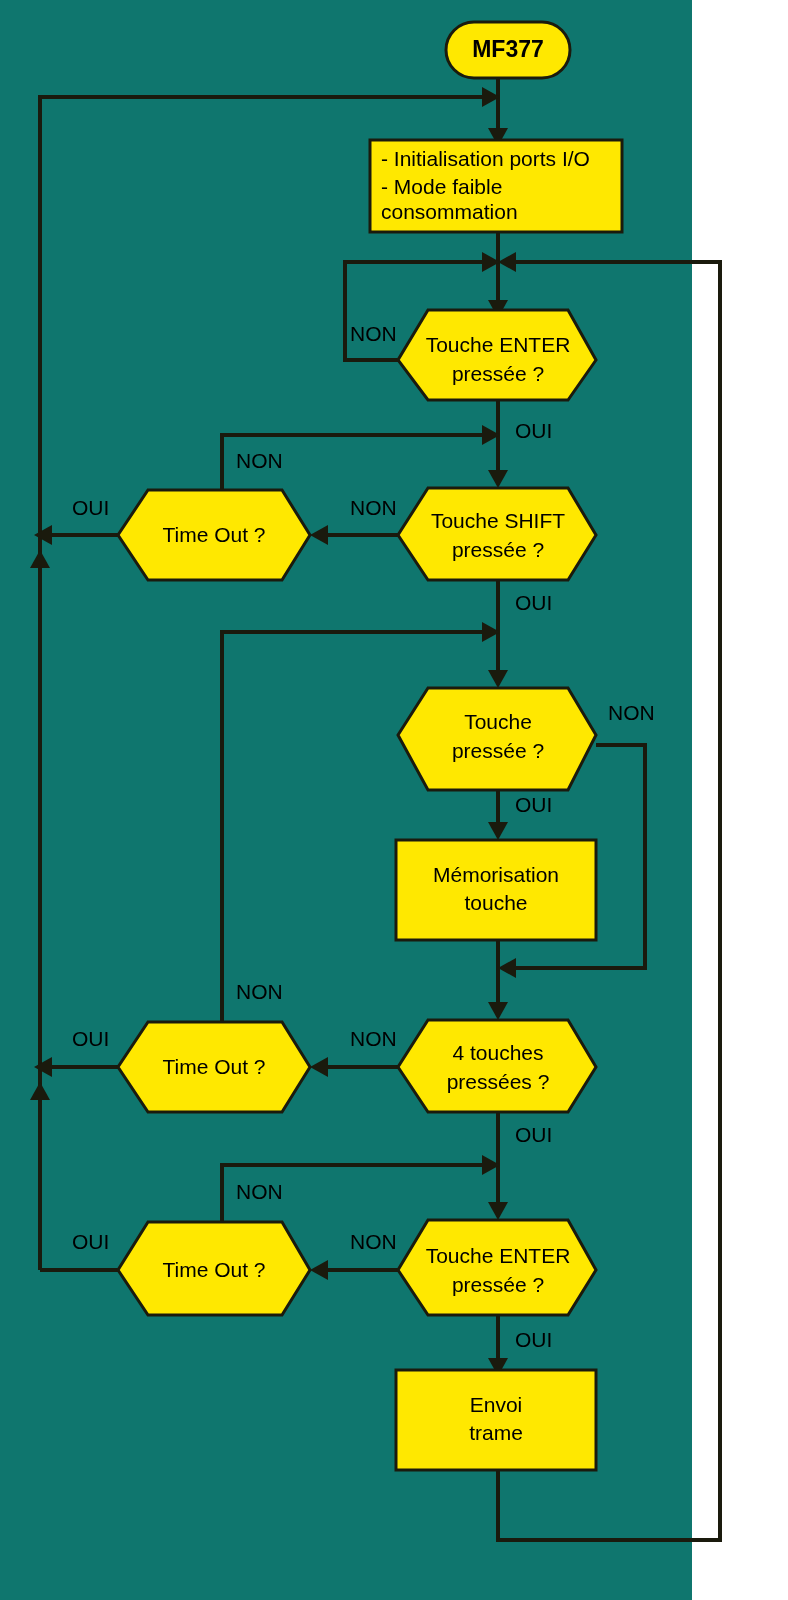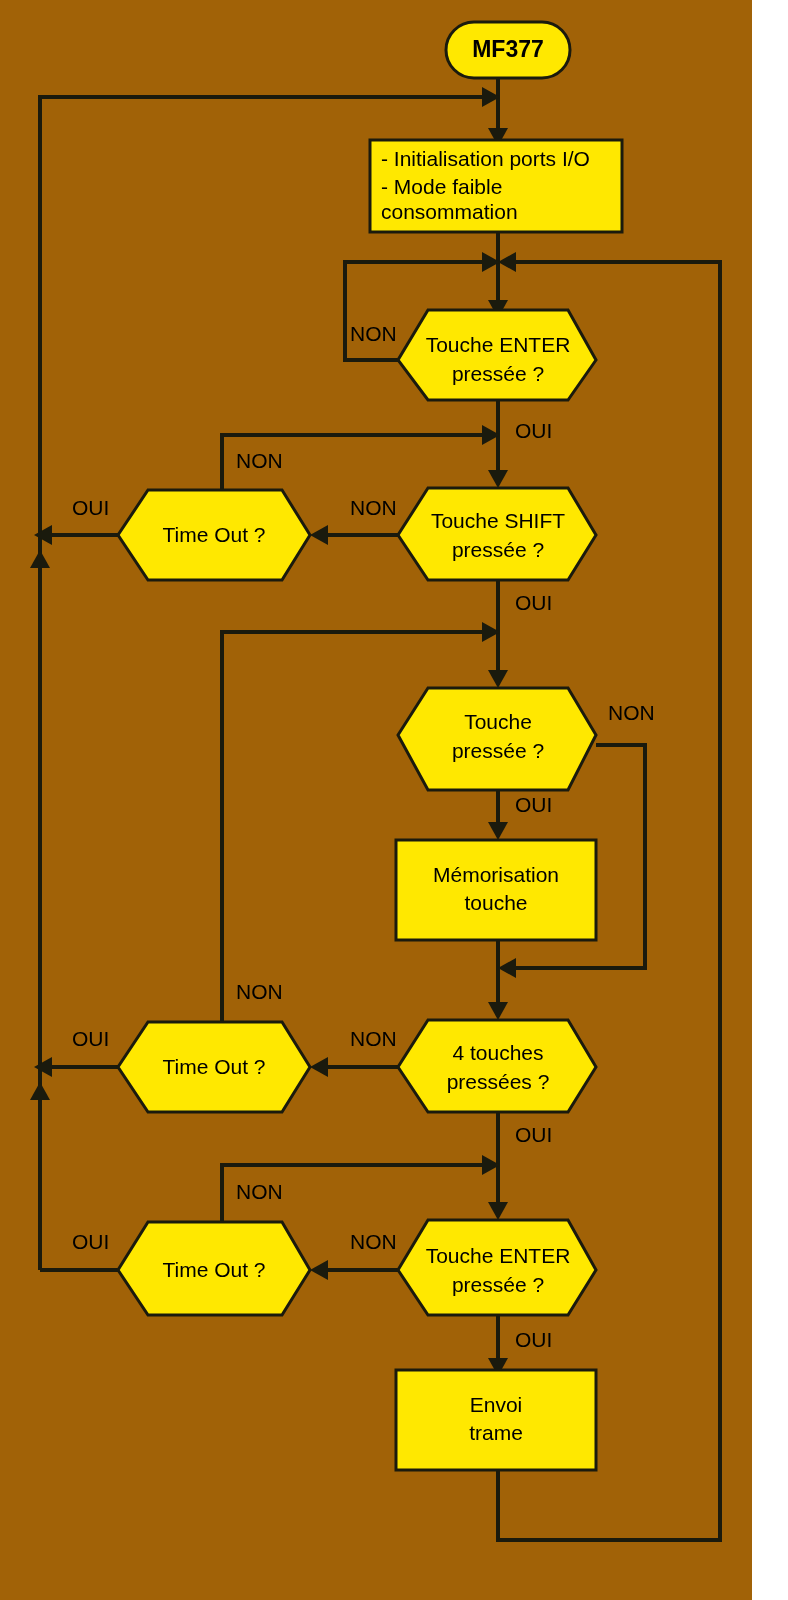--- a/index.html
+++ b/index.html
@@ -8,23 +8,23 @@
     background: #ffffff;
   }
   body {
     width: 788px;
     height: 1600px;
     font-family: "Liberation Sans", sans-serif;
     overflow: hidden;
   }
   #flowchart-root {
     position: relative;
-    width: 752px;
+    width: 692px;
     height: 1600px;
-    background: #a16207;
+    background: #0f766e;
   }
   svg#chart {
     display: block;
     width: 788px;
     height: 1600px;
   }
   .node-shape {
     stroke: #1a1a0d;
     stroke-width: 3;
     stroke-linejoin: miter;

